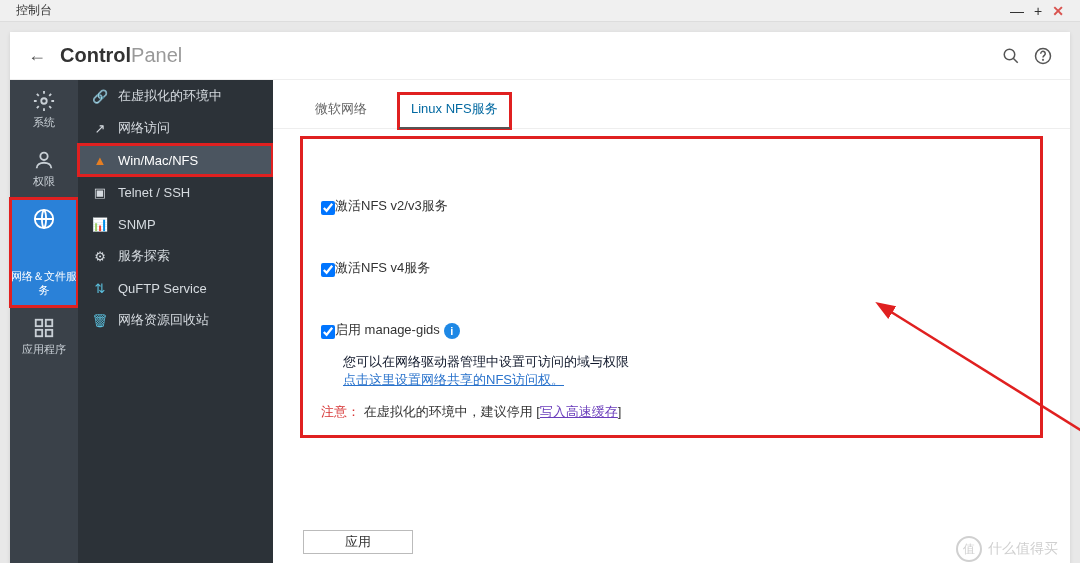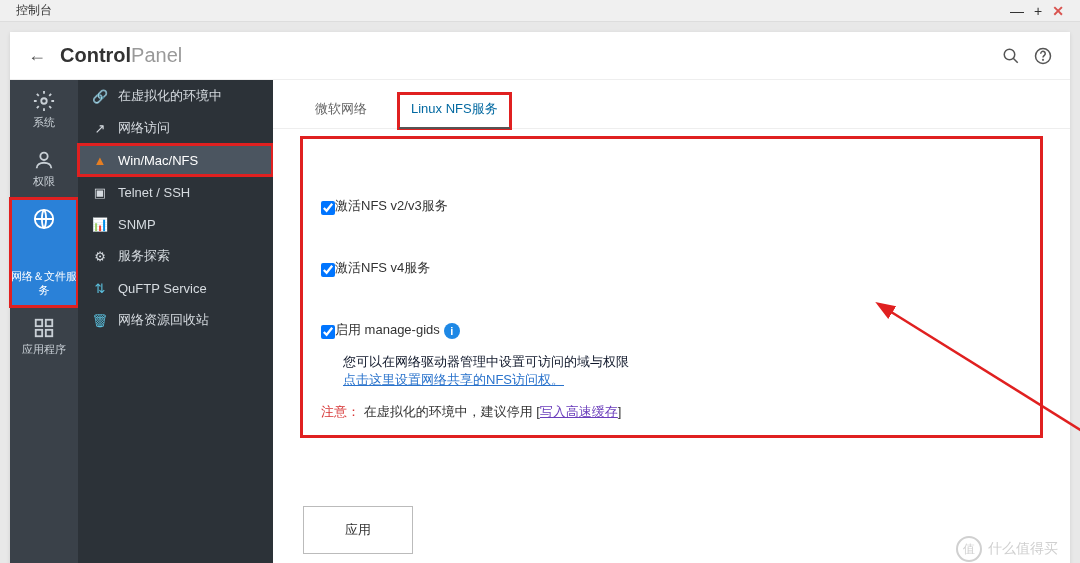--- a/index.html
+++ b/index.html
@@ -47,21 +47,21 @@
     .checkbox-row input { width: 14px; height: 14px; }
     .info-icon { width: 16px; height: 16px; background: #1e88e5; border-radius: 50%; color: #fff; display: inline-flex; align-items: center; justify-content: center; font-size: 11px; font-weight: bold; margin-left: 4px; }
     .sub-text { font-size: 13px; color: #0f172a; margin-left: 22px; }
     .link-text { font-size: 13px; margin-left: 22px; margin-bottom: 14px; }
     .link-text a { color: #2a73cc; text-decoration: underline; cursor: pointer; }
     .warning-row { font-size: 13px; color: #333; }
     .warning-row .red { color: #d73636; }
     .warning-row a { color: #6a3dbb; text-decoration: underline; cursor: pointer; }
     
     .footer-area { margin-top: auto; padding: 16px 30px; border-top: none; }
-    .apply-btn { width: 110px; height: 48px; background: #fff; border: 1px solid #bbb; font-size: 13px; color: #333; cursor: pointer; }
+    .apply-btn { width: 110px; height: 24px; background: #fff; border: 1px solid #bbb; font-size: 13px; color: #333; cursor: pointer; }
     
     .watermark { position: absolute; right: 12px; bottom: 8px; color: #d0d0d0; font-size: 14px; display: flex; align-items: center; gap: 6px; }
     .watermark .circ { width: 26px; height: 26px; border: 2px solid #d0d0d0; border-radius: 50%; display:flex; align-items:center; justify-content:center; font-size:12px; }
     
     .arrow-annotation { position: absolute; pointer-events: none; }
   </style>
 </head>
 <body>
 
 <div class="titlebar">

